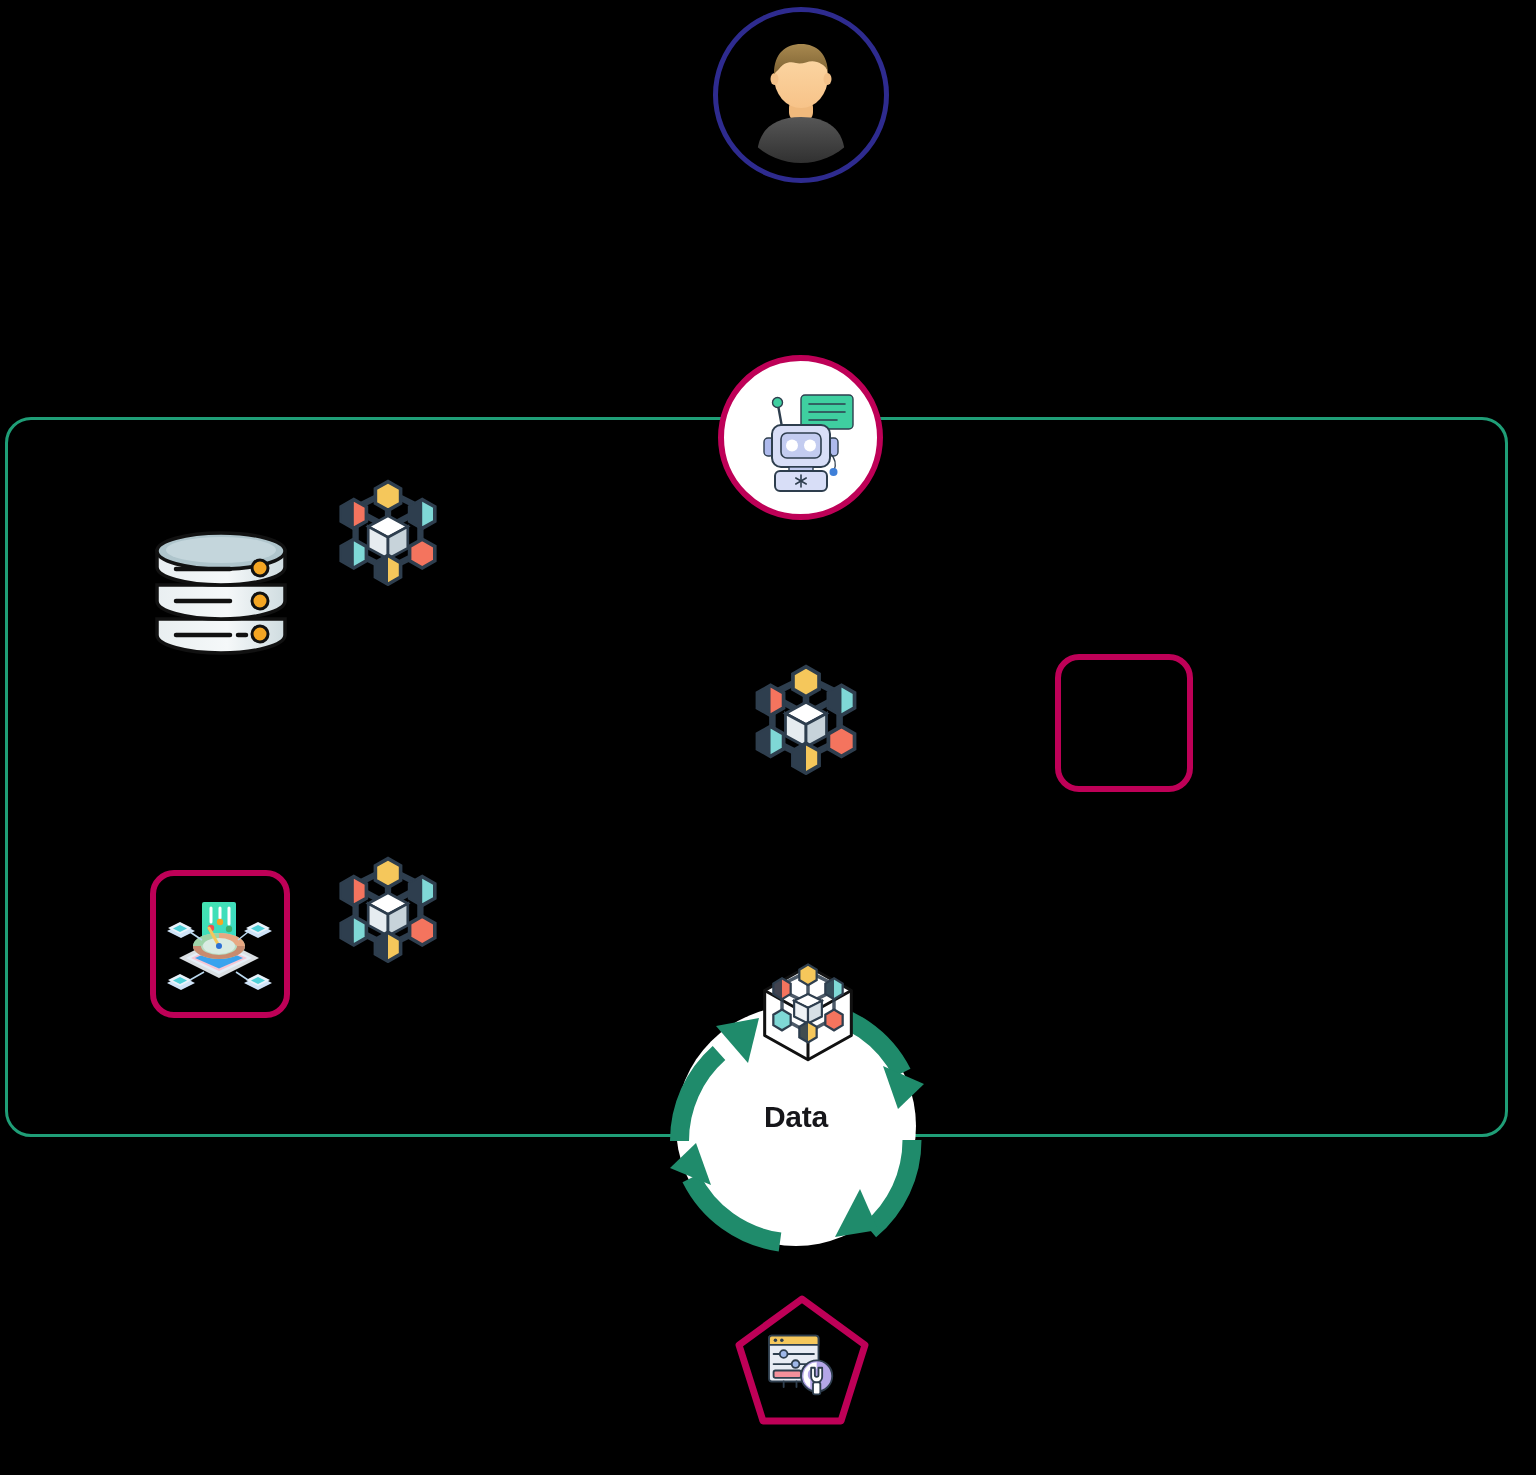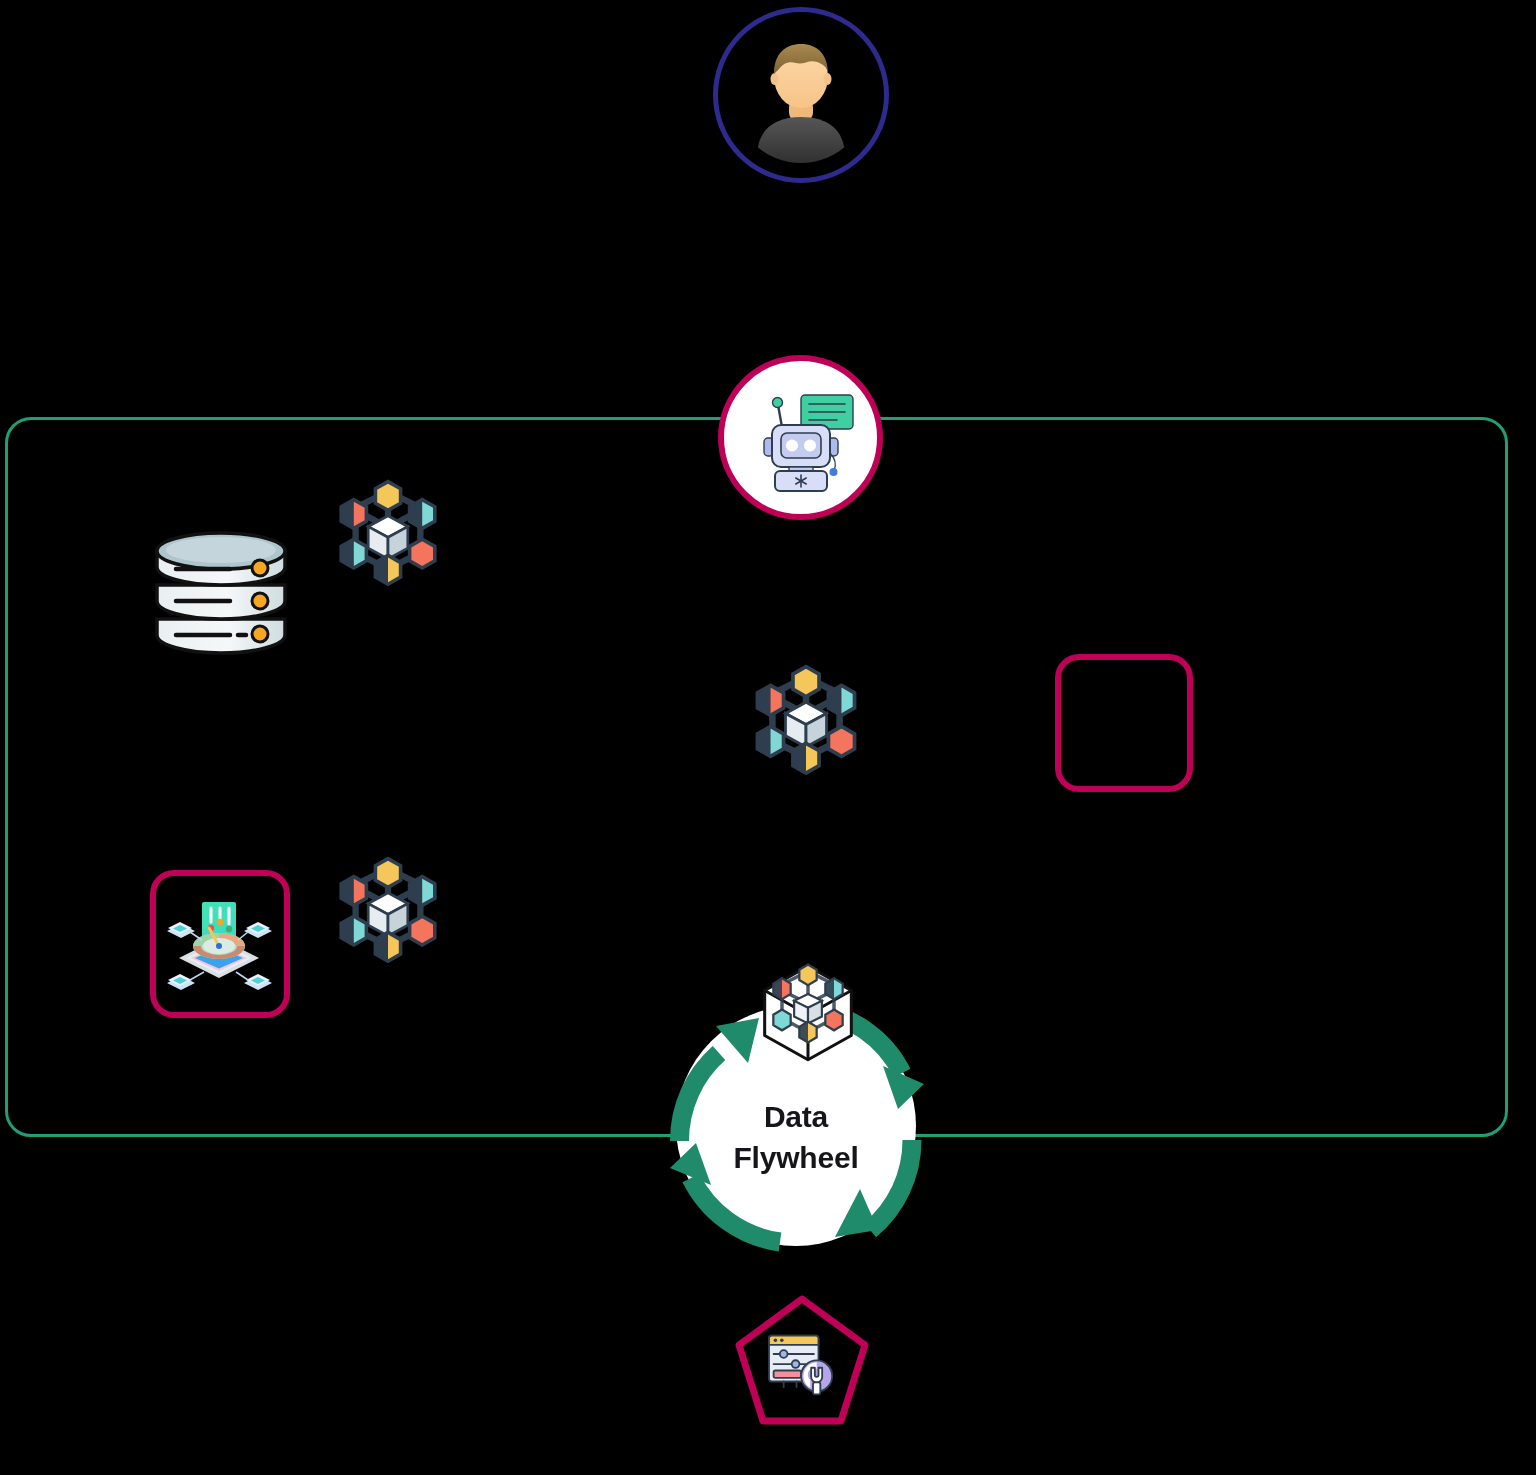--- a/index.html
+++ b/index.html
@@ -469,21 +469,20 @@
         <polygon points="266,96 225,78 240,121"></polygon>
 
         <polygon points="177,249 220,242 202,201"></polygon>
 
         <polygon points="12,180 53,197 38,155"></polygon>
       </g>
     </svg>
 
     <div class="flywheel-label">
       <div>Data</div>
-      <div>Flywheel</div>
     </div>
 
     <svg class="flywheel-cube" viewBox="0 0 120 120">
 
       <path d="M60 6 L110 34 L110 86 L60 114 L10 86 L10 34 Z" fill="#FFFFFF" stroke="#111111" stroke-width="3.5" stroke-linejoin="round"></path>
       <path d="M10 34 L60 62 L110 34" fill="none" stroke="#111111" stroke-width="3.5" stroke-linejoin="round"></path>
       <line x1="60" y1="62" x2="60" y2="114" stroke="#111111" stroke-width="3.5"></line>
 
       <g stroke="#2E3E4E" stroke-width="4" stroke-linecap="round" opacity="0.85">
         <line x1="60" y1="18" x2="60" y2="42"></line>

